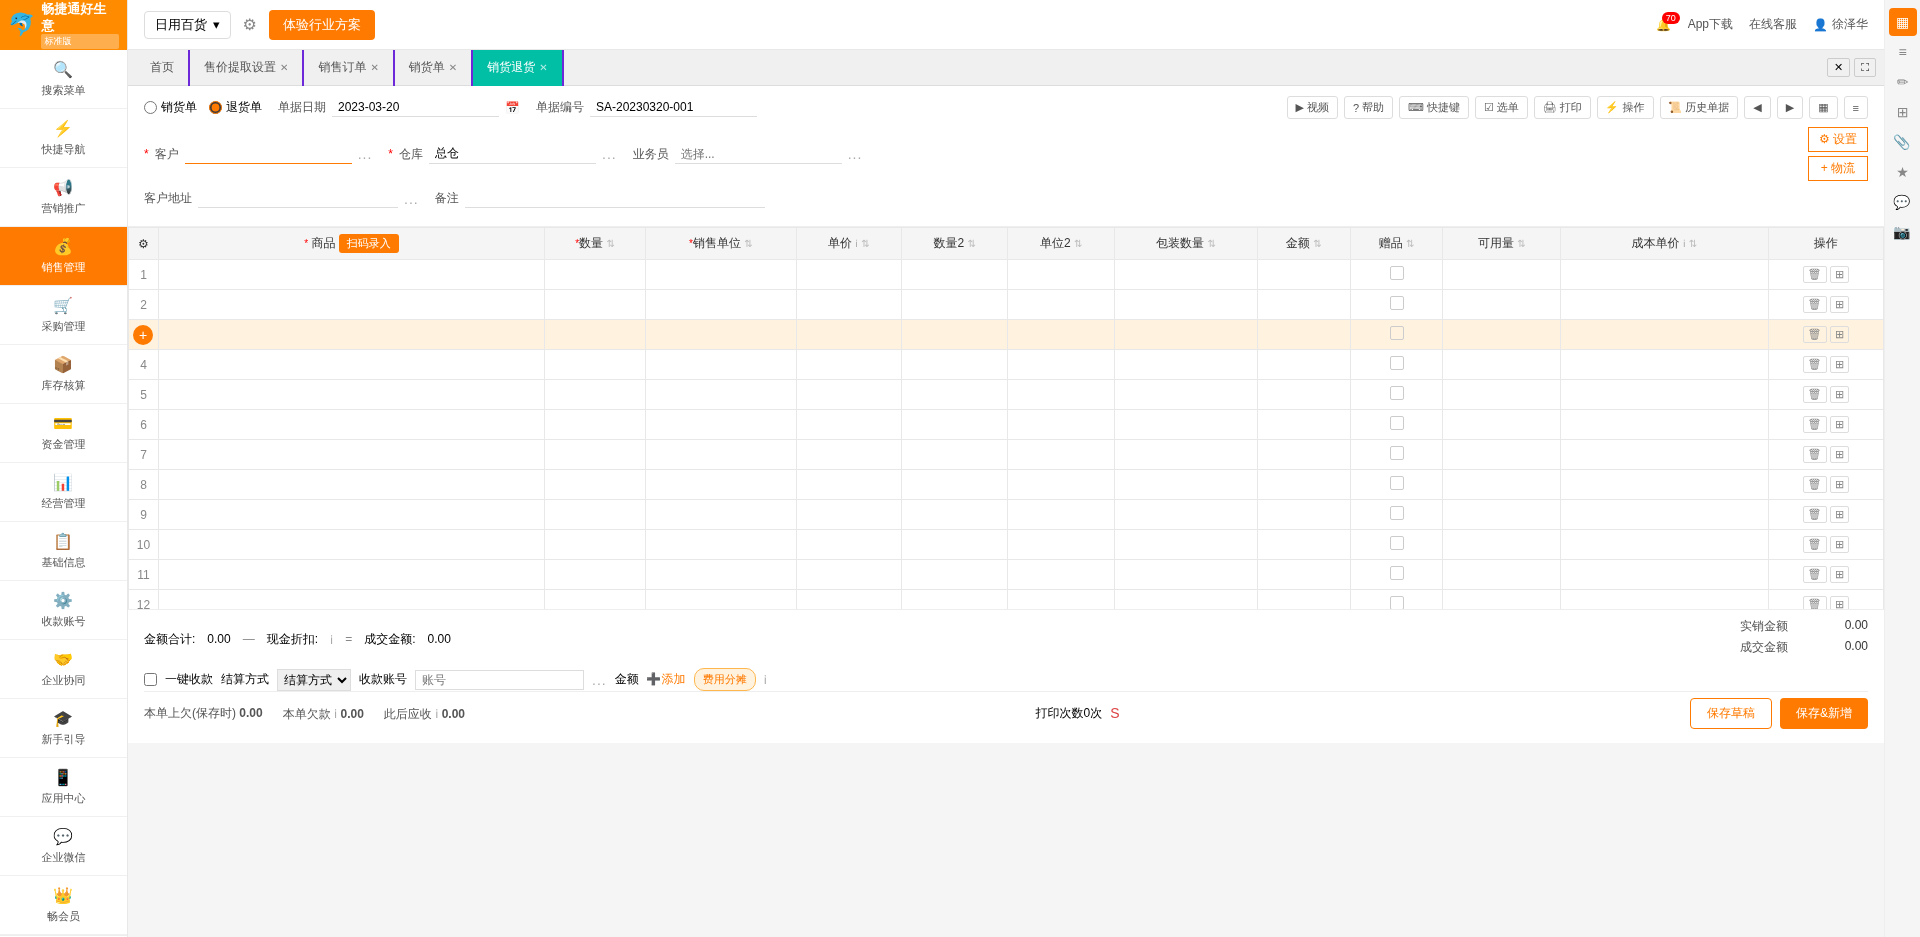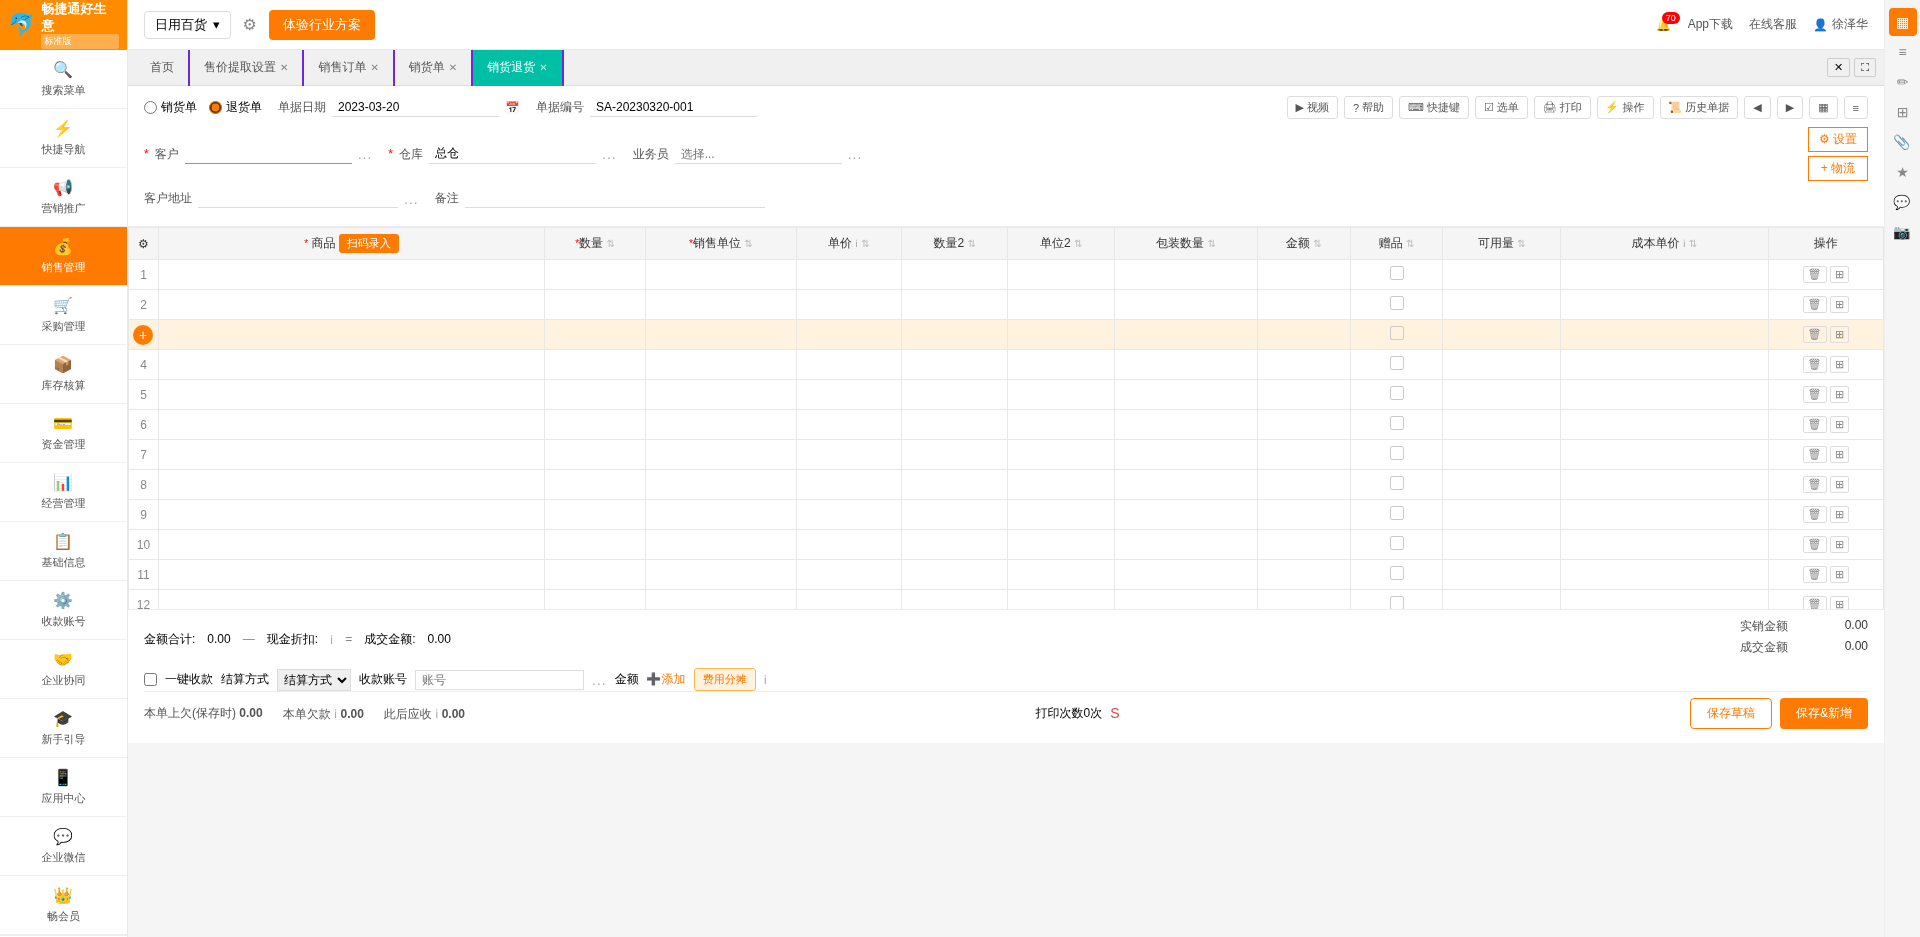--- a/index.html
+++ b/index.html
@@ -72,21 +72,21 @@
     
     .footer-area { background: #fff; border-top: 1px solid #eee; padding: 8px 16px; }
     .footer-row1 { display: flex; align-items: center; gap: 12px; font-size: 12px; margin-bottom: 8px; }
     .footer-row2 { display: flex; align-items: center; gap: 8px; font-size: 12px; }
     .footer-dash { color: #888; }
     .footer-bottom { display: flex; align-items: center; justify-content: space-between; padding: 6px 0; border-top: 1px solid #eee; font-size: 12px; }
     .footer-stats { display: flex; gap: 20px; color: #555; }
     .btn-save-draft { background: #fff; border: 1px solid #ff7a00; color: #ff7a00; border-radius: 4px; padding: 6px 16px; cursor: pointer; font-size: 12px; }
     .btn-save-new { background: #ff7a00; color: #fff; border: none; border-radius: 4px; padding: 6px 16px; cursor: pointer; font-size: 12px; }
     .btn-group { display: flex; gap: 8px; }
-    .fee-split-btn { background: #fff3e0; border: 1px solid #ffb74d; color: #ff7a00; border-radius: 3px; padding: 3px 8px; cursor: pointer; font-size: 11px; }
+    .fee-split-btn { background: #fff3e0; border: 1px solid #ffb74d; color: #ff7a00; border-radius: 10px; padding: 3px 8px; cursor: pointer; font-size: 11px; }
     .add-btn-sm { background: none; border: none; color: #ff7a00; cursor: pointer; font-size: 12px; }
     .checkout-summary { text-align: right; font-size: 12px; }
     .checkout-summary .row { display: flex; justify-content: flex-end; gap: 20px; margin-bottom: 4px; }
     .checkout-label { color: #555; }
     .checkout-value { color: #333; min-width: 60px; text-align: right; }
 
     
     .right-panel { width: 36px; background: #f5f5f5; border-left: 1px solid #eee; display: flex; flex-direction: column; align-items: center; padding-top: 8px; gap: 2px; }
     .right-panel-btn { width: 28px; height: 28px; display: flex; align-items: center; justify-content: center; cursor: pointer; border-radius: 4px; font-size: 14px; color: #888; }
     .right-panel-btn.active { background: #ff7a00; color: #fff; }

